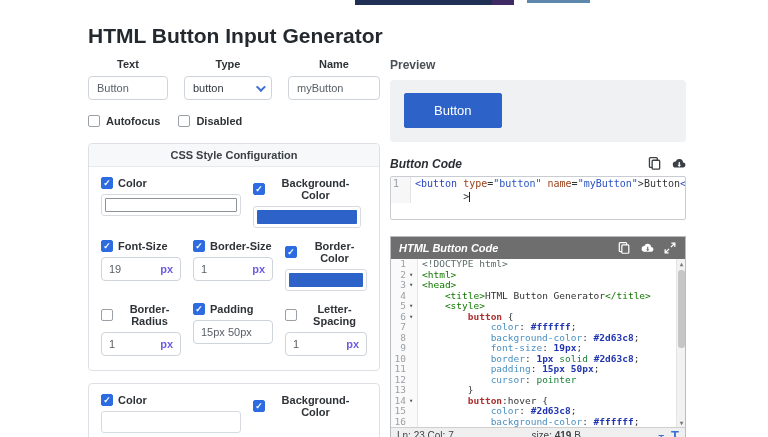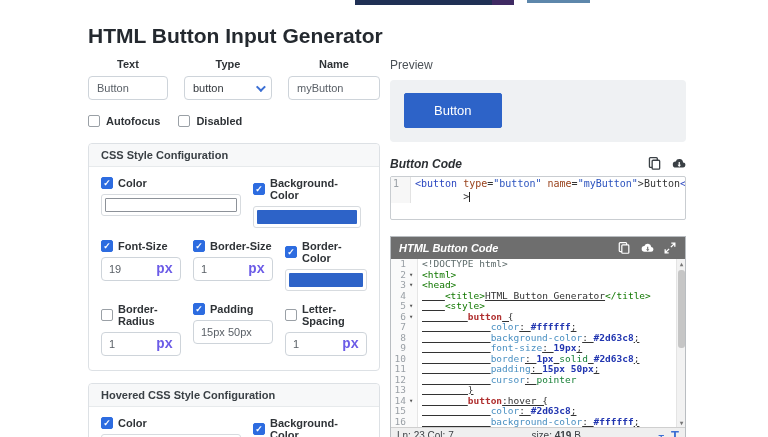--- a/index.html
+++ b/index.html
@@ -33,41 +33,41 @@
 
   .cbx-row { display:flex; gap:18px; margin-top:15px; }
   .cbx-item { display:flex; align-items:center; gap:6px; }
   .cb { width:12px; height:12px; border:1px solid #9aa0a6; border-radius:2px; background:#fff;
     display:inline-flex; align-items:center; justify-content:center; flex:0 0 auto; }
   .cb.checked { background:#2d6ce0; border-color:#2d6ce0; }
   .cb.checked::after { content:"✓"; color:#fff; font-size:9px; line-height:1; font-weight:700; }
   .cb-label { font-size:11px; font-weight:700; color:#2f3337; }
 
   
-  .card { margin-top:16px; border:1px solid #dde1e5; border-radius:4px; background:#fff; }
+  .card { margin-top:16px; border:1px solid #dde1e5; border-radius:4px; background:#fff;text-align:center; }
   .card-h { background:#f7f8f9; border-bottom:1px solid #e7eaec; padding:5px 12px;
     font-size:11px; font-weight:700; color:#3a4045; border-radius:4px 4px 0 0; }
   .card-b { padding:10px 12px 2px 12px; }
   .crow { display:flex; gap:12px; margin-bottom:12px; }
   .ccol { display:flex; flex-direction:column; }
   .w-wide1 { width:140px; } .w-wide2 { width:108px; }
   .w-s1 { width:80px; } .w-s2 { width:80px; } .w-s3 { width:82px; }
   .clabel { display:flex; align-items:center; gap:5px; margin-bottom:5px; }
   .swatch { height:22px; border:1px solid #d7dbdf; border-radius:3px; background:#fff; padding:3px; }
   .swatch-inner { width:100%; height:100%; border-radius:1px; }
   .sw-white { background:#ffffff; border:1px solid #8d9299; }
   .sw-blue  { background:#2d63c8; }
   .unit-input { height:24px; border:1px solid #ced4da; border-radius:4px; background:#fff;
     display:flex; align-items:center; justify-content:space-between; padding:0 7px; }
   .uval { font-size:11px; color:#5a6067; }
-  .upx  { font-size:14px; font-weight:700; color:#6c5ce7;font-family:Liberation Mono, monospace; }
+  .upx  { font-size:11px; font-weight:700; color:#6c5ce7; }
   .card-cut { height:90px; }
 
   
-  .prev-label { font-size:12px; font-weight:400; color:#4a5056; }
+  .prev-label { font-size:12px; font-weight:700; color:#4a5056; }
   .preview-panel { margin-top:8px; height:62px; background:#eff1f3; border-radius:4px;
     padding:13px 14px; }
   .preview-btn { background:#2d63c8; color:#fff; border:1px solid #2d63c8; border-radius:2px;
     font-size:13px; padding:9px 29px; font-family:"Liberation Sans",sans-serif; cursor:pointer; }
 
   .code-row { margin-top:13px; display:flex; align-items:center; justify-content:space-between; height:17px; }
   .code-title { font-size:12px; font-weight:700; font-style:italic; color:#2b2f33; }
   .icon-group { display:flex; gap:9px; align-items:center; }
   .icon { width:15px; height:15px; color:#3a4045; }
   .icon svg { width:100%; height:100%; display:block; }
@@ -98,21 +98,21 @@
   .hc .cl { font-size:9.5px; line-height:10.5px; }
   .hc .gut { flex:0 0 27px; background:#fafafa; border-right:1px solid #e6e6e6; }
   .hc .fm { font-size:7px; line-height:10.5px; }
   
   .hc .tk-meta { color:#5c6a6a; }
   .hc .tk-tag  { color:#117700; }
   .hc .tk-sel  { color:#b03030; font-weight:700; }
   .hc .tk-prop { color:#4a90c2; }
   .hc .tk-val  { color:#2135b0; font-weight:700; }
   .hc .tk-kw   { color:#188038; }
-  .hc .tk-pl   { color:#333;text-decoration:underline; }
+  .hc .tk-pl   { color:#333; }
 
   .vscroll { position:absolute; right:0; top:0; width:9px; height:100%; background:#f2f2f2;
     border-left:1px solid #e4e4e4; }
   .sb-arrow { position:absolute; left:0; width:9px; height:9px; color:#777; font-size:6px;
     text-align:center; line-height:9px; }
   .sb-up { top:0; } .sb-down { bottom:0; }
   .sb-thumb { position:absolute; left:1px; top:11px; width:7px; height:78px; background:#c6c6c6; border-radius:3px; }
 
   .statusbar { height:15px; background:#efefef; border-top:1px solid #cfcfcf;
     display:flex; align-items:center; font-size:10px; color:#3f4347; padding:0 6px; }
@@ -252,21 +252,20 @@
               <span class="uval">1</span>
               <span class="upx">px</span>
             </div>
           </div>
         </div>
 
       </div>
     </div>
 
     <div class="card" style="margin-top:12px;">
-      <div class="card-h">Hovered CSS Style Configuration</div>
       <div class="card-b card-cut">
         <div class="crow">
           <div class="ccol w-wide1">
             <div class="clabel">
               <span class="cb checked"></span>
               <span class="cb-label">Color</span>
             </div>
             <div class="swatch"></div>
           </div>
           <div class="ccol w-wide2">

